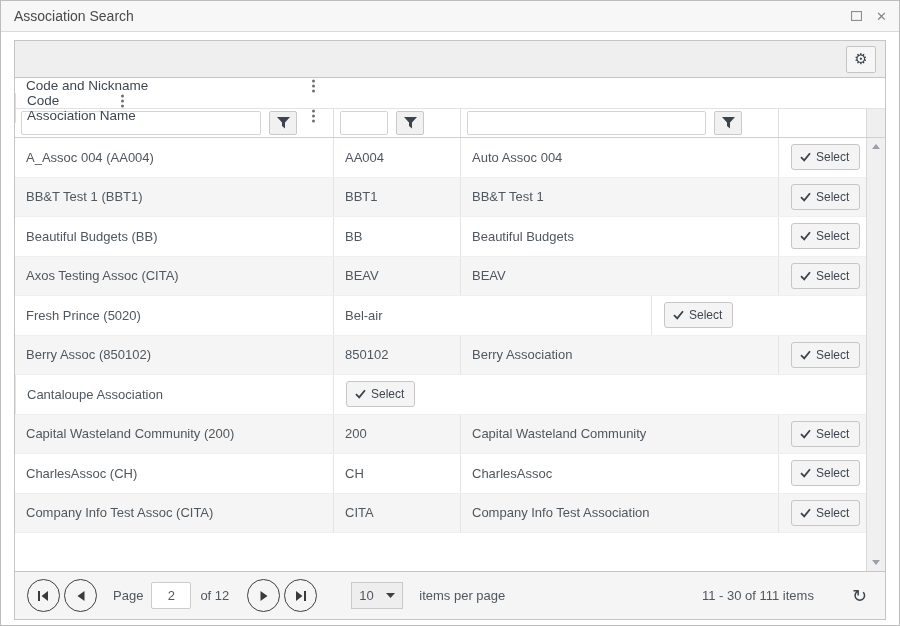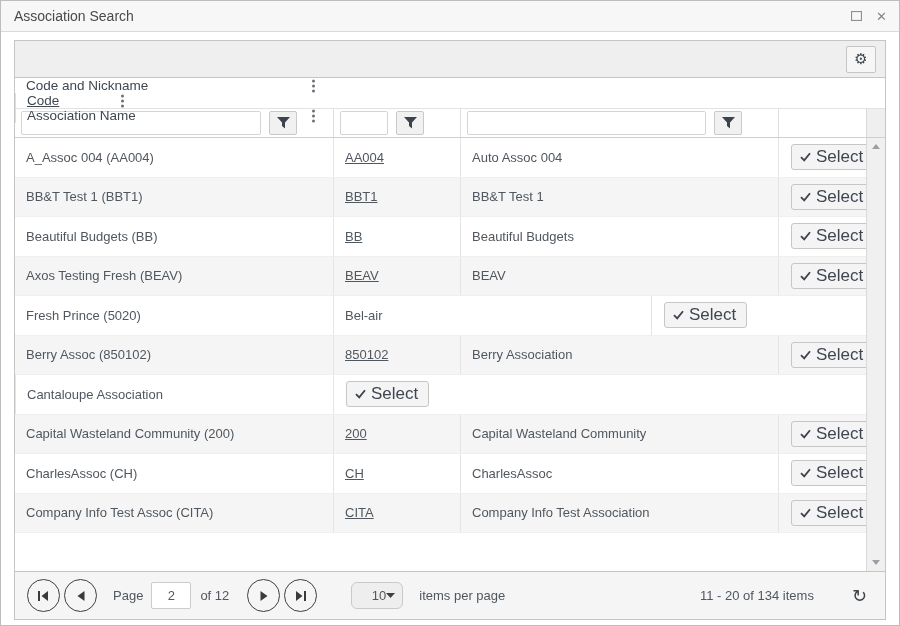--- a/index.html
+++ b/index.html
@@ -15,21 +15,21 @@
   
   .content { position:absolute; top:31px; left:0; right:0; bottom:0; padding:8px 13px 7px; }
   .panel { width:870px; height:578px; border:1px solid #c5c5c5; background:#fff; display:flex; flex-direction:column; box-sizing:content-box; }
 
   
   .toolbar { height:37px; box-sizing:border-box; background:#efefef; border-bottom:1px solid #c5c5c5; display:flex; align-items:center; justify-content:flex-end; padding-right:9px; }
   .gearbtn { width:30px; height:27px; background:#f6f6f6; border:1px solid #c5c5c5; border-radius:2px; display:flex; align-items:center; justify-content:center; cursor:pointer; }
   .gearglyph { font-family:"DejaVu Sans",sans-serif; font-size:15px; color:#3f474f; line-height:1; }
 
   
-  .c1 { width:318px; } .c2 { width:127px;text-decoration:underline; } .c3 { width:318px; } .c4 { flex:1; }
+  .c1 { width:318px; } .c2 { width:127px; } .c3 { width:318px; } .c4 { flex:1; }
   .spacer { width:19px; box-sizing:border-box; background:#efefef; border-left:1px solid #d9d9d9; }
 
   
   .hdr-row { display:flex; height:31px; box-sizing:border-box; border-bottom:1px solid #e2e2e2; background:#fff;flex-direction:column; }
   .hcell { position:relative; display:flex; align-items:center; padding-left:11px; box-sizing:border-box; font-size:13.5px; color:#3f4751; }
   .hcell.c2, .hcell.c3, .hcell.c4 { border-left:1px solid #dedede; }
   .dots { position:absolute; right:18px; top:50%; transform:translateY(-50%); display:flex; flex-direction:column; gap:2px; cursor:pointer; }
   .dots i { width:3px; height:3px; border-radius:50%; background:#6b7077; display:block; }
 
   
@@ -41,34 +41,34 @@
   .fbtn { flex:0 0 28px; width:28px; height:24px; background:#f1f1f1; border:1px solid #c9c9c9; border-radius:2px; display:flex; align-items:center; justify-content:center; cursor:pointer; }
 
   
   .gbody { flex:1; display:flex; overflow:hidden; background:#fff; }
   .rows { width:851px; }
   .grow { display:flex; height:39.5px; box-sizing:border-box; border-bottom:1px solid #efefef; background:#fff; }
   .rows .grow:nth-child(even) { background:#f5f5f5; }
   .cell { box-sizing:border-box; display:flex; align-items:center; padding-left:11px; font-size:13px; color:#50575e; white-space:nowrap; overflow:hidden; }
   .cell.c2, .cell.c3, .cell.c4 { border-left:1px solid #e4e4e4; }
   .selcell { padding-left:12px; }
-  .selectbtn { height:26px; padding:0 10px 0 8px; background:#f4f4f4; border:1px solid #c6c6c6; border-radius:3px; display:flex; align-items:center; gap:5px; font-size:17px; color:#3f4651; cursor:pointer;justify-content:center; }
+  .selectbtn { height:26px; padding:0 10px 0 8px; background:#f4f4f4; border:1px solid #c6c6c6; border-radius:3px; display:flex; align-items:center; gap:5px; font-size:12px; color:#3f4651; cursor:pointer;justify-content:center; }
 
   
   .vscroll { width:19px; box-sizing:border-box; background:#f0f0f0; border-left:1px solid #d9d9d9; display:flex; flex-direction:column; justify-content:space-between; align-items:center; padding:6px 0; cursor:pointer; }
   .tri-up { width:0; height:0; border-left:4px solid transparent; border-right:4px solid transparent; border-bottom:5px solid #9aa0a6; }
   .tri-down { width:0; height:0; border-left:4px solid transparent; border-right:4px solid transparent; border-top:5px solid #9aa0a6; }
 
   
   .pager { height:48px; box-sizing:border-box; border-top:1px solid #c5c5c5; background:#f5f5f5; display:flex; align-items:center; padding:0 18px 0 12px; font-size:13px; color:#50575e; }
   .circle { width:33px; height:33px; border-radius:50%; border:1.4px solid #3f3f3f; background:transparent; display:flex; align-items:center; justify-content:center; margin-right:4px; cursor:pointer; padding:0; }
   .pagelabel { margin:0 8px 0 12px; }
   .pageinput { width:38px; height:25px; border:1px solid #ccc; border-radius:2px; text-align:center; font-size:13px; color:#50575e; background:#fff; }
   .oflabel { margin:0 18px 0 9px; }
-  .sizedd { width:52px; height:27px; box-sizing:border-box; background:#eee; border:1px solid #c9c9c9; border-radius:6px; display:flex; align-items:center; justify-content:flex-end; padding:0 7px; margin-left:30px; cursor:pointer; }
+  .sizedd { width:52px; height:27px; box-sizing:border-box; background:#eee; border:1px solid #c9c9c9; border-radius:0; display:flex; align-items:center; justify-content:space-between; padding:0 7px; margin-left:30px; cursor:pointer; }
   .perpage { margin-left:16px; }
   .pright { margin-left:auto; display:flex; align-items:center; gap:38px; }
   .refresh { background:none; border:none; font-family:"DejaVu Sans",sans-serif; font-size:18px; color:#3d454d; cursor:pointer; line-height:1; }
   svg { display:block; }
 </style>
 </head>
 <body>
 
 <div class="window">
   <div class="titlebar">
@@ -188,21 +188,21 @@
       <button class="selectbtn">
         <svg width="11" height="10" viewBox="0 0 11 10">
                     <path d="M1 5.2 4.2 8.4 10 1.2" fill="none" stroke="#3c434d" stroke-width="1.8"></path>
                   </svg>
         <span>Select</span>
       </button>
     </div>
   </div>
 
   <div class="grow">
-    <div class="cell c1">Axos Testing Fresh (BEAV)</div>
+    <div class="cell c1">Axos Testing Assoc (CITA)</div>
     <div class="cell c2">BEAV</div>
     <div class="cell c3">BEAV</div>
     <div class="cell c4 selcell">
       <button class="selectbtn">
         <svg width="11" height="10" viewBox="0 0 11 10">
                     <path d="M1 5.2 4.2 8.4 10 1.2" fill="none" stroke="#3c434d" stroke-width="1.8"></path>
                   </svg>
         <span>Select</span>
       </button>
     </div>
@@ -322,21 +322,21 @@
             </svg>
         </button>
         <div class="sizedd">
           <span>10</span>
           <svg width="9" height="5" viewBox="0 0 9 5">
               <path d="M0 0h9L4.5 5z" fill="#3f3f3f"></path>
             </svg>
         </div>
         <span class="perpage">items per page</span>
         <div class="pright">
-          <span>11 - 20 of 134 items</span>
+          <span>11 - 30 of 111 items</span>
           <button class="refresh">
             <span>↻</span>
           </button>
         </div>
       </div>
 
     </div>
   </div>
 </div>
 

